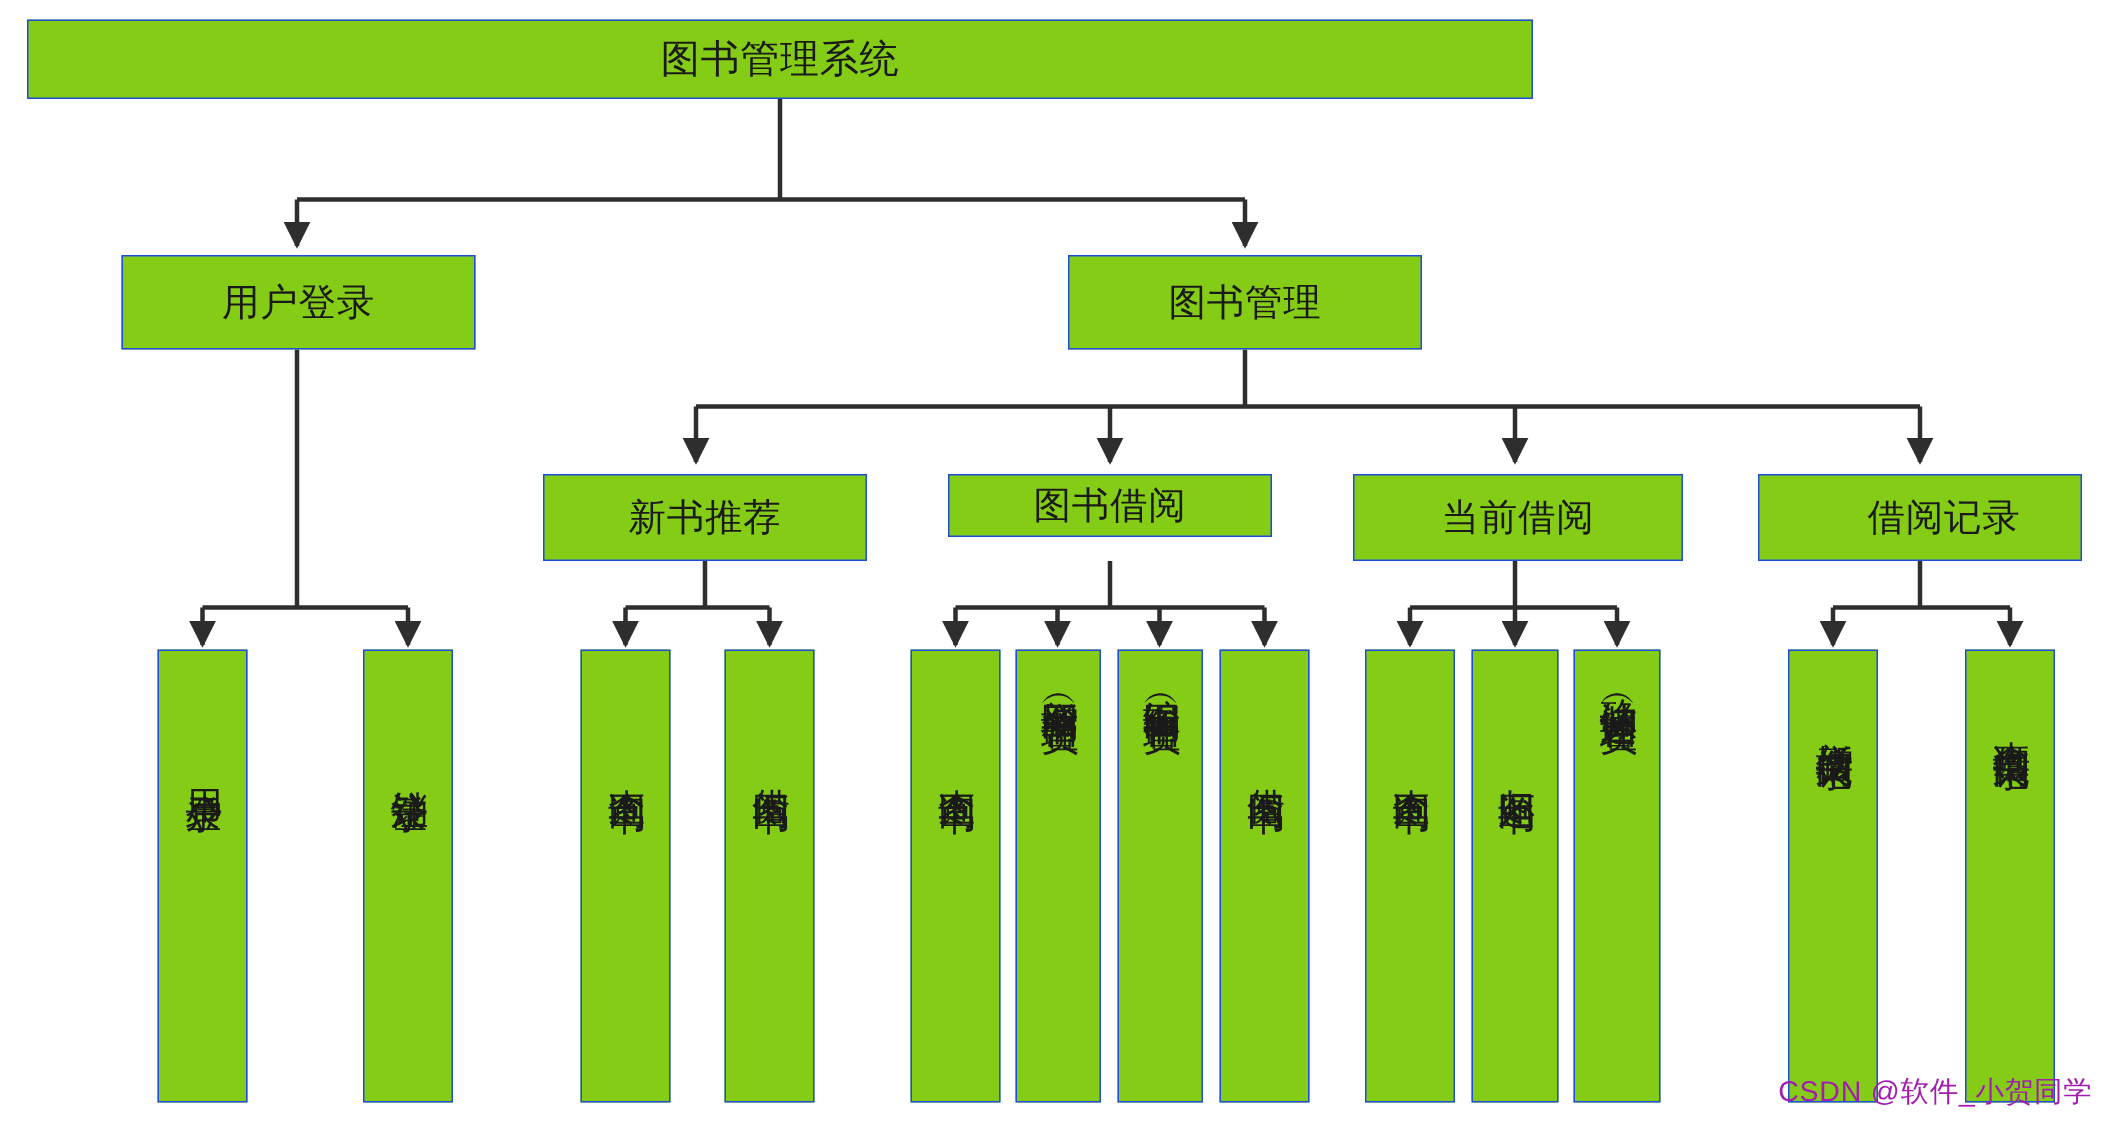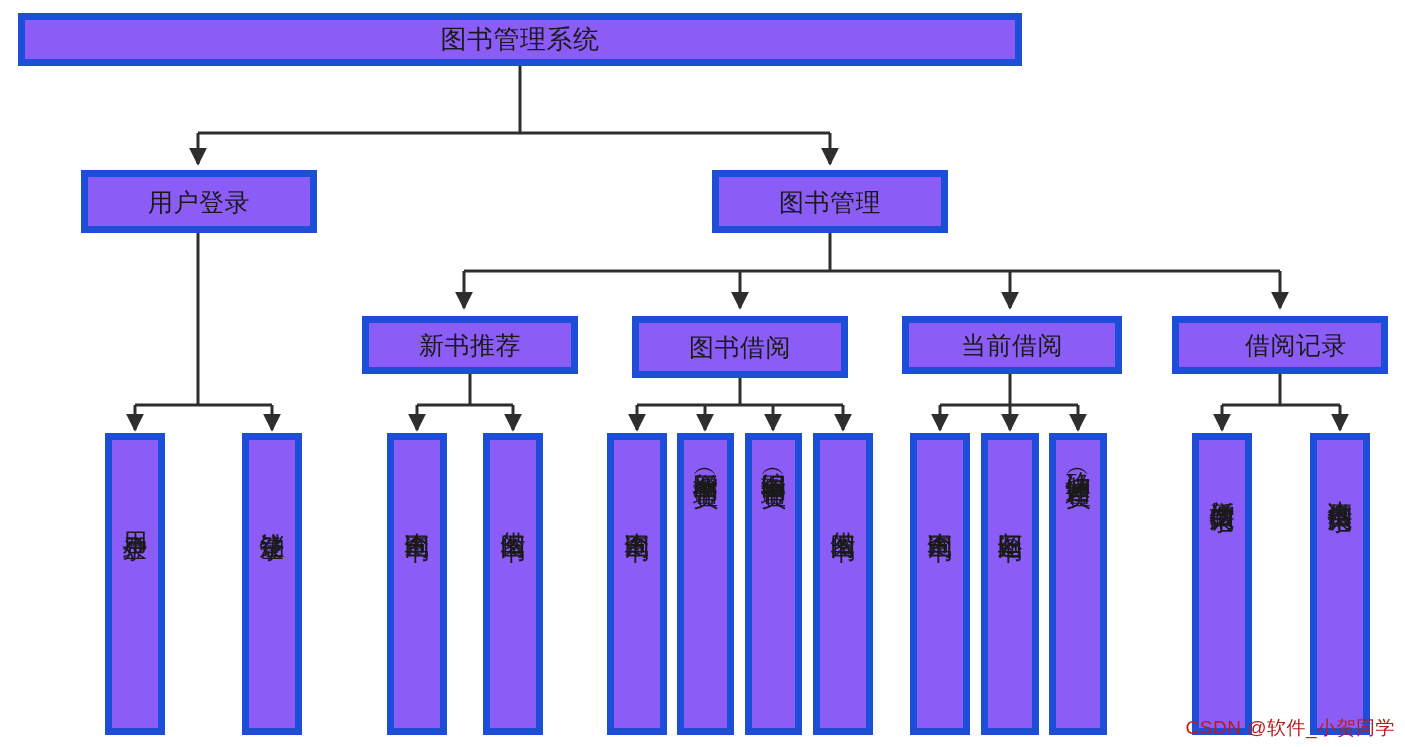--- a/index.html
+++ b/index.html
@@ -21,22 +21,22 @@
   #diagram-svg {
     position: absolute;
     left: 0;
     top: 0;
     width: 1405px;
     height: 747px;
   }
   .node {
     position: absolute;
     box-sizing: border-box;
-    background: #8b5cf6;
-    border: 7px solid #1d4ed8;
+    background: #84cc16;
+    border: 1px solid #1d4ed8;
     display: flex;
     align-items: center;
     justify-content: center;
     z-index: 2;
   }
   .node-label {
     color: #1a1a1a;
     line-height: 1.12;
     text-align: center;
     white-space: pre;
@@ -58,21 +58,21 @@
     line-height: 1;
   }
   .node.root .node-label {
     font-size: 26px;
   }
   #watermark {
     position: absolute;
     right: 10px;
     bottom: 6px;
     font-size: 19px;
-    color: #b91c1c;
+    color: #a21caf;
     letter-spacing: 0.5px;
     z-index: 3;
     white-space: pre;
     pointer-events: none;
   }
 </style>
 </head>
 <body>
 
 <div id="diagram-root">
@@ -136,21 +136,21 @@
   </div>
 
   <div class="node horizontal" style="left:362px; top:316px; width:216px; height:58px;">
     <span class="node-label">新书推荐</span>
   </div>
 
   <div class="node horizontal" style="left:712px; top:170px; width:236px; height:63px;">
     <span class="node-label">图书管理</span>
   </div>
 
-  <div class="node horizontal" style="left:632px; top:316px; width:216px; height:62px;">
+  <div class="node horizontal" style="left:632px; top:316px; width:216px; height:42px;">
     <span class="node-label">图书借阅</span>
   </div>
 
   <div class="node horizontal" style="left:902px; top:316px; width:220px; height:58px;">
     <span class="node-label">当前借阅</span>
   </div>
 
   <div class="node horizontal" style="left:1172px; top:316px; width:216px; height:58px;padding-left:32px;">
     <span class="node-label">借阅记录</span>
   </div>

